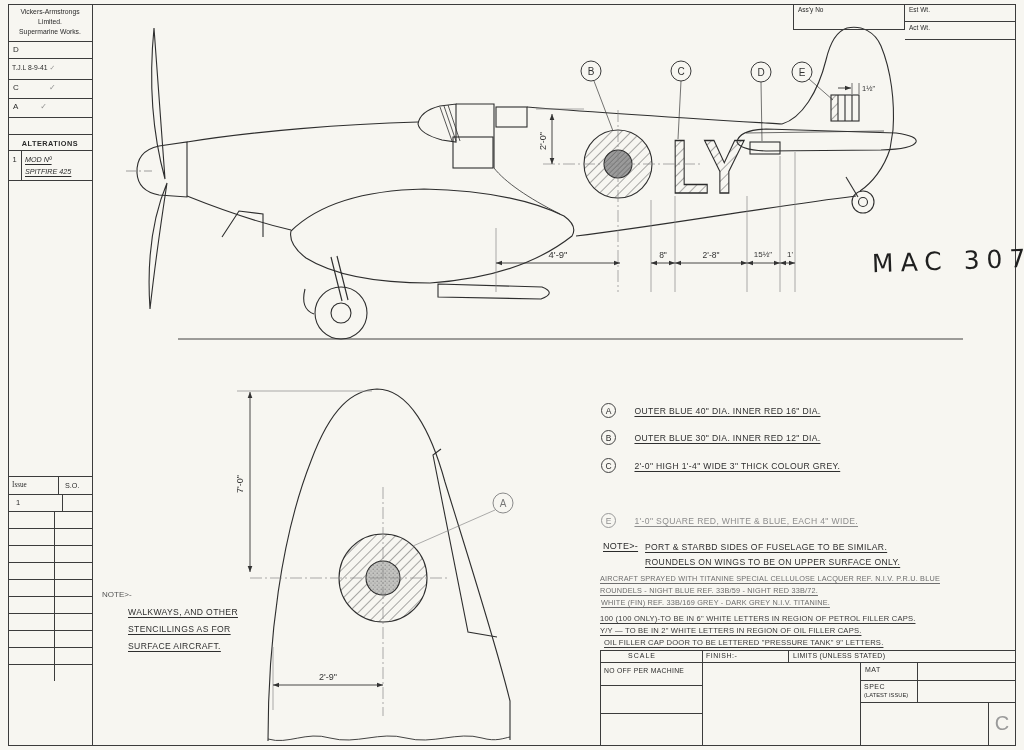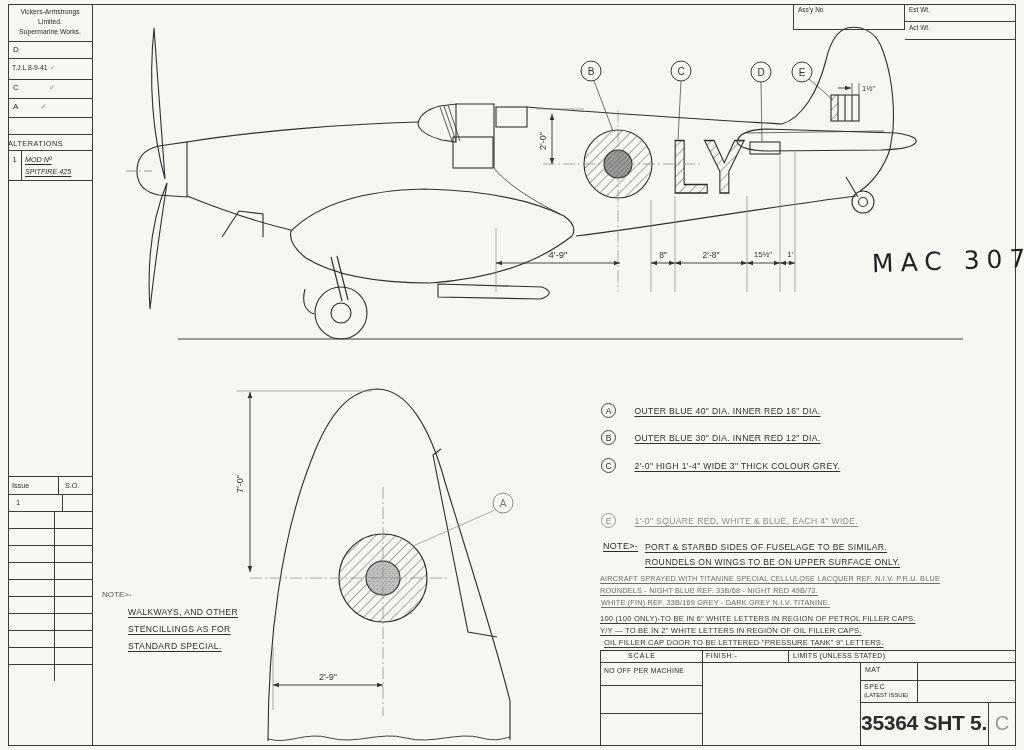--- a/index.html
+++ b/index.html
@@ -207,33 +207,33 @@
     </div>
     <div class="sb-cell bline" style="height:19px;font-size:8px;padding:3px 0 0 5px;">
       <span>C</span>
       <span class="pencil" style="margin-left:28px;">✓</span>
     </div>
     <div class="sb-cell bline" style="height:19px;font-size:8px;padding:3px 0 0 5px;">
       <span>A</span>
       <span class="pencil" style="margin-left:20px;">✓</span>
     </div>
     <div class="sb-cell bline" style="height:17px;"></div>
-    <div class="sb-cell bline" style="height:16px;font-size:7.3px;letter-spacing:.5px;padding-top:4px;">
+    <div class="sb-cell bline" style="height:16px;text-align:center;font-size:7.3px;letter-spacing:.5px;padding-top:4px;font-weight:bold;">
       <span>ALTERATIONS</span>
     </div>
     <div class="sb-cell bline" style="height:30px;display:flex;">
       <div class="rline" style="width:13px;font-size:7.5px;text-align:center;padding-top:4px;">1</div>
       <div style="flex:1;font-size:7.2px;font-style:italic;padding:3px 0 0 3px;line-height:1.6;">
         <div class="u">MOD Nº</div>
         <div class="u">SPITFIRE 425</div>
       </div>
     </div>
     <div class="sb-cell bline" style="height:296px;"></div>
     <div class="sb-cell bline" style="height:18px;display:flex;font-size:7.2px;">
-      <div class="rline" style="width:46px;padding:4px 0 0 4px;">Issue</div>
+      <div class="rline" style="width:46px;padding:4px 0 0 4px;font-family:Liberation Serif, serif;">Issue</div>
       <div style="flex:1;padding:4px 0 0 6px;">S.O.</div>
     </div>
     <div class="sb-cell bline" style="height:17px;display:flex;font-size:7.5px;">
       <div class="rline" style="width:46px;padding:3px 0 0 8px;">1</div>
       <div style="flex:1;"></div>
     </div>
     <div class="sb-cell bline" style="height:17px;display:flex;">
         <div class="rline" style="width:46px;"></div>
         <div style="flex:1;"></div>
       </div>
@@ -306,31 +306,31 @@
     <span class="note-txt u" style="margin-left:14px;">1'-0" SQUARE RED, WHITE &amp; BLUE, EACH 4" WIDE.</span>
   </div>
 
   <div class="t" style="left:603px;top:541px;font-size:9px;letter-spacing:.3px;">
     <span class="u">NOTE&gt;-</span>
   </div>
   <div class="t note-txt u ink" style="left:645px;top:542px;">PORT &amp; STARBD SIDES OF FUSELAGE TO BE SIMILAR.</div>
   <div class="t note-txt u ink" style="left:645px;top:557px;">ROUNDELS ON WINGS TO BE ON UPPER SURFACE ONLY.</div>
 
   <div class="t spec-txt u" style="left:600px;top:574px;">AIRCRAFT SPRAYED WITH TITANINE SPECIAL CELLULOSE LACQUER REF. N.I.V. P.R.U. BLUE</div>
-  <div class="t spec-txt u" style="left:600px;top:586px;">ROUNDELS - NIGHT BLUE REF. 33B/68 - NIGHT RED 49B/72.</div>
+  <div class="t spec-txt u" style="left:600px;top:586px;">ROUNDELS - NIGHT BLUE REF. 33B/59 - NIGHT RED 33B/72.</div>
   <div class="t spec-txt u" style="left:601px;top:598px;">WHITE (FIN)  REF. 33B/169   GREY - DARK GREY N.I.V. TITANINE.</div>
 
   <div class="t sten-txt u" style="left:600px;top:614px;">100 (100 ONLY)-TO BE IN 6" WHITE LETTERS IN REGION OF PETROL FILLER CAPS.</div>
   <div class="t sten-txt u" style="left:600px;top:626px;">Y/Y — TO BE IN 2" WHITE LETTERS IN REGION OF OIL FILLER CAPS.</div>
   <div class="t sten-txt u" style="left:604px;top:638px;">OIL FILLER CAP DOOR TO BE LETTERED "PRESSURE TANK" 9" LETTERS.</div>
 
   <div class="t" style="left:102px;top:590px;font-size:8px;color:#555;">NOTE&gt;-</div>
   <div class="t note-txt u ink" style="left:128px;top:607px;text-decoration:underline;">WALKWAYS, AND OTHER</div>
   <div class="t note-txt u ink" style="left:128px;top:624px;">STENCILLINGS AS FOR</div>
-  <div class="t note-txt u ink" style="left:128px;top:641px;">STANDARD SPECIAL.</div>
+  <div class="t note-txt u ink" style="left:128px;top:641px;">SURFACE AIRCRAFT.</div>
 
   <div class="abs" style="left:600px;top:650px;width:416px;height:96px;border-top:1.2px solid #3c3c3c;border-left:1.2px solid #3c3c3c;"></div>
 
   <div class="abs bline" style="left:600px;top:650px;width:416px;height:13px;"></div>
   <div class="t" style="left:628px;top:652px;font-size:7px;letter-spacing:1px;">SCALE</div>
   <div class="t" style="left:706px;top:652px;font-size:7px;letter-spacing:.5px;">FINISH:-</div>
   <div class="t" style="left:793px;top:652px;font-size:7px;letter-spacing:.3px;">LIMITS (UNLESS STATED)</div>
 
   <div class="abs" style="left:702px;top:650px;width:0;height:96px;border-left:1px solid #3c3c3c;"></div>
   <div class="abs" style="left:788px;top:650px;width:0;height:13px;border-left:1px solid #3c3c3c;"></div>
@@ -344,20 +344,17 @@
   <div class="abs bline" style="left:600px;top:686px;width:102px;height:28px;"></div>
 
 
   <div class="abs bline" style="left:860px;top:663px;width:156px;height:18px;">
     <div class="t" style="left:5px;top:3px;font-size:7px;letter-spacing:.5px;">MAT</div>
   </div>
   <div class="abs bline" style="left:860px;top:681px;width:156px;height:22px;">
     <div class="t" style="left:4px;top:2px;font-size:7px;letter-spacing:.5px;">SPEC</div>
     <div class="t" style="left:4px;top:11px;font-size:5.8px;">(LATEST ISSUE)</div>
   </div>
-  <div class="abs" style="left:860px;top:703px;width:128px;height:43px;text-align:center;">
-    <div style="font-size:21px;font-weight:bold;margin-top:8px;letter-spacing:-.3px;">35364 SHT 5.</div>
-  </div>
   <div class="abs" style="left:988px;top:703px;width:28px;height:43px;text-align:center;">
     <div style="font-size:20px;color:#9a9a9a;margin-top:9px;">C</div>
   </div>
 
 </div>
 
 </body></html>

